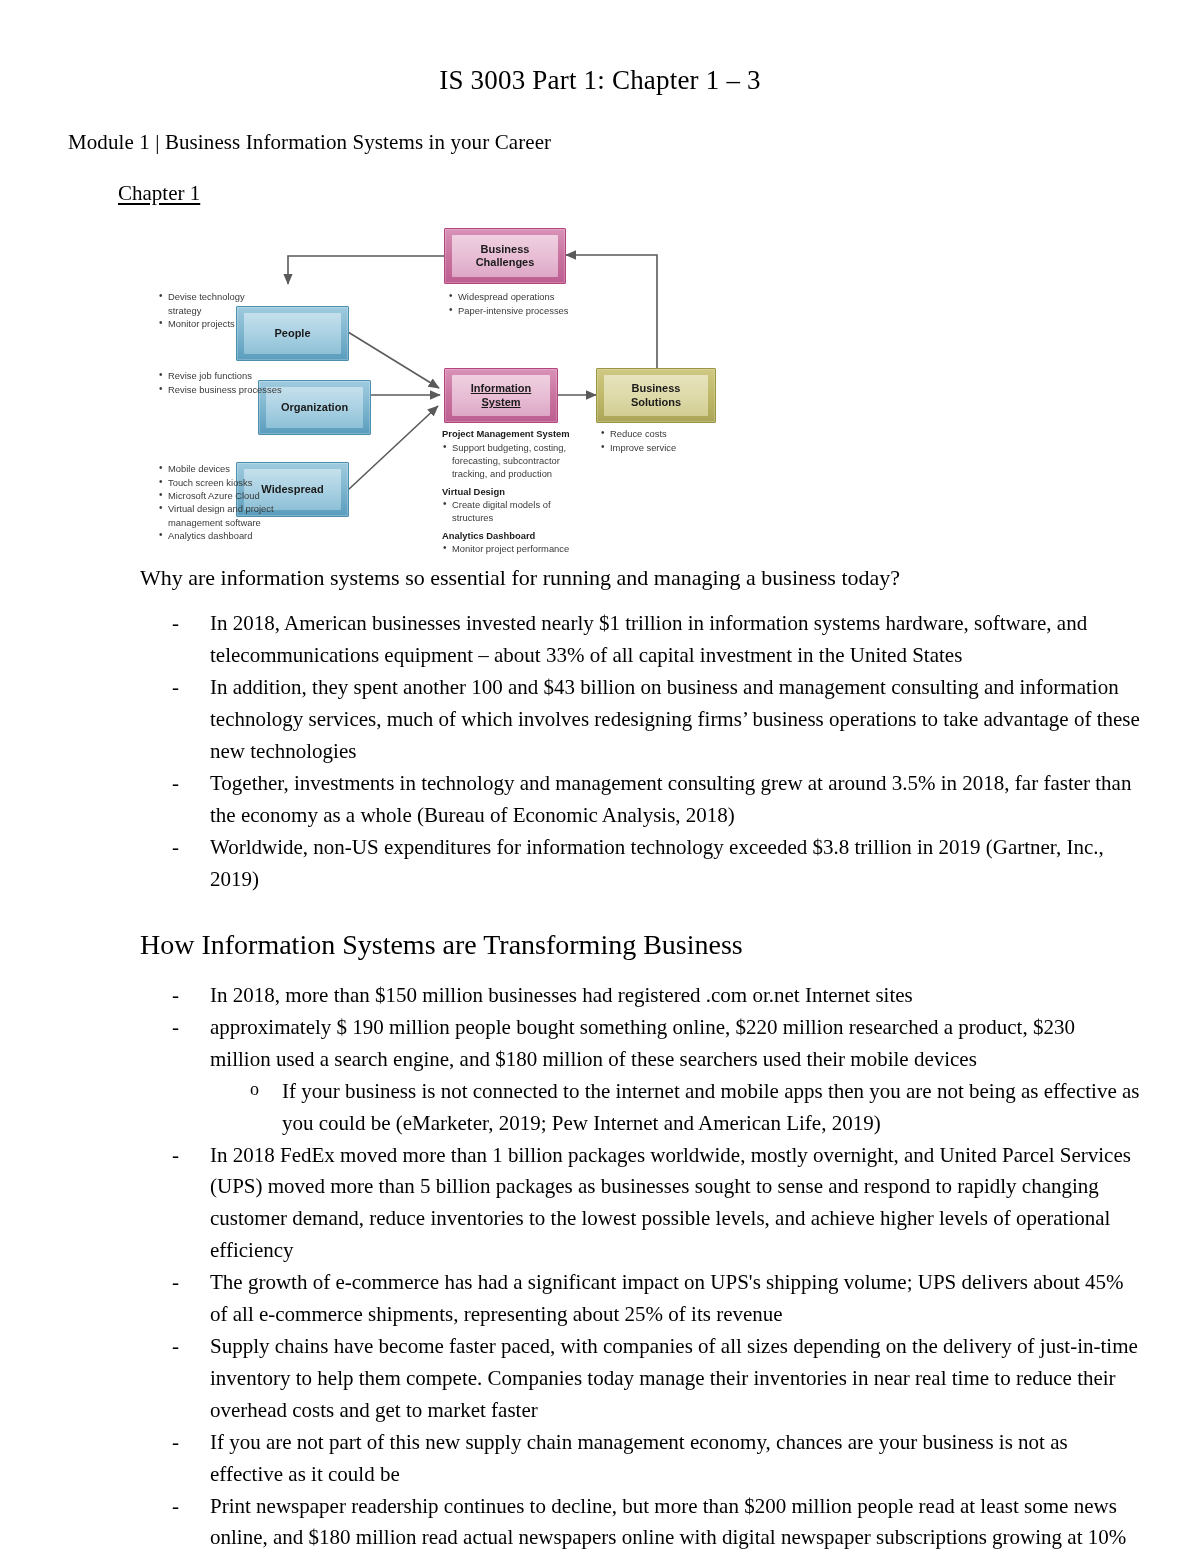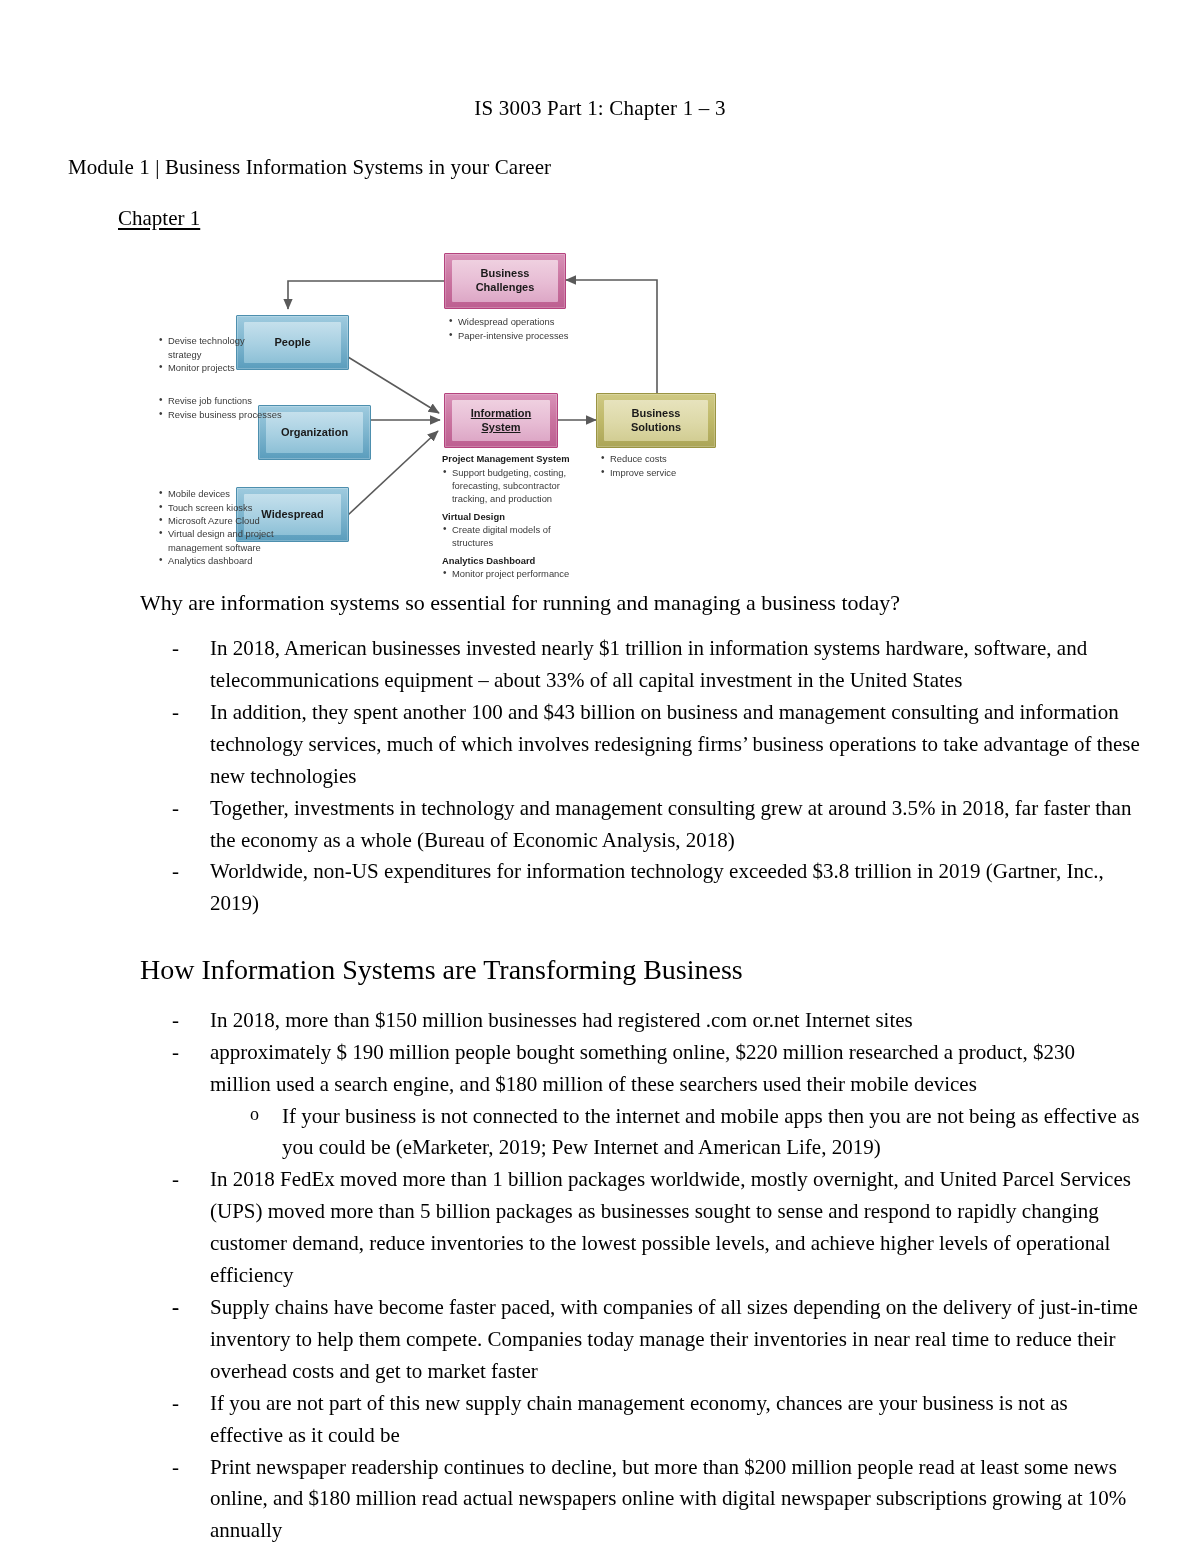--- a/index.html
+++ b/index.html
@@ -18,23 +18,23 @@
   .page {
     position: relative;
     width: 1200px;
     height: 1553px;
     padding: 0;
   }
 
   
   .doc-header {
     text-align: center;
-    font-size: 21px;
+    font-size: 27px;
     line-height: 1.2;
-    padding-top: 96px;
+    padding-top: 64px;
     letter-spacing: 0.2px;
   }
 
   .module-title {
     font-size: 21px;
     margin: 34px 0 0 68px;
     letter-spacing: 0.1px;
   }
 
   .chapter-title {
@@ -238,41 +238,41 @@
 
         <path d="M200,268 L290,184" stroke="#5a5a5a" stroke-width="1.6" fill="none" marker-end="url(#ah)"></path>
 
         <path d="M410,173 L448,173" stroke="#5a5a5a" stroke-width="1.6" fill="none" marker-end="url(#ah)"></path>
       </svg>
 
       <div class="fig-box box-pink" style="left:296px; top:6px; width:122px; height:56px;">
         <span>Business<br>Challenges</span>
       </div>
 
-      <div class="fig-box box-blue" style="left:88px; top:68px; width:113px; height:55px;">
+      <div class="fig-box box-blue" style="left:88px; top:84px; width:113px; height:55px;">
         <span>People</span>
       </div>
 
       <div class="fig-box box-blue" style="left:88px; top:158px; width:113px; height:55px;margin-left:22px;">
         <span>Organization</span>
       </div>
 
       <div class="fig-box box-blue" style="left:88px; top:240px; width:113px; height:55px;">
         <span>Widespread</span>
       </div>
 
       <div class="fig-box box-pink" style="left:296px; top:146px; width:114px; height:55px;text-decoration:underline;">
         <span>Information<br>System</span>
       </div>
 
       <div class="fig-box box-olive" style="left:448px; top:146px; width:120px; height:55px;">
         <span>Business<br>Solutions</span>
       </div>
 
-      <div class="fig-list" style="left:10px; top:68px; width:120px;margin-top:19px;">
+      <div class="fig-list" style="left:10px; top:68px; width:120px;">
         <ul>
           <li>Devise technology strategy</li>
           <li>Monitor projects</li>
         </ul>
       </div>
 
       <div class="fig-list" style="left:10px; top:147px; width:125px;">
         <ul>
           <li>Revise job functions</li>
           <li>Revise business processes</li>
@@ -337,21 +337,21 @@
       <p class="section-h">How Information Systems are Transforming Business</p>
       <ul class="dashlist">
         <li><span class="dash">-</span><span>In 2018, more than $150 million businesses had registered .com or.net Internet sites</span></li>
         <li>
           <span class="dash">-</span><span>approximately $ 190 million people bought something online, $220 million researched a product, $230 million used a search engine, and $180 million of these searchers used their mobile devices</span>
           <ul class="sublist">
             <li><span class="circ">o</span><span>If your business is not connected to the internet and mobile apps then you are not being as effective as you could be (eMarketer, 2019; Pew Internet and American Life, 2019)</span></li>
           </ul>
         </li>
         <li><span class="dash">-</span><span>In 2018 FedEx moved more than 1 billion packages worldwide, mostly overnight, and United Parcel Services (UPS) moved more than 5 billion packages as businesses sought to sense and respond to rapidly changing customer demand, reduce inventories to the lowest possible levels, and achieve higher levels of operational efficiency</span></li>
-        <li><span class="dash">-</span></li>
+        <li><span class="dash">-</span><span>The growth of e-commerce has had a significant impact on UPS's shipping volume; UPS delivers about 45% of all e-commerce shipments, representing about 25% of its revenue</span></li>
         <li><span class="dash">-</span><span>Supply chains have become faster paced, with companies of all sizes depending on the delivery of just-in-time inventory to help them compete. Companies today manage their inventories in near real time to reduce their overhead costs and get to market faster</span></li>
         <li><span class="dash">-</span><span>If you are not part of this new supply chain management economy, chances are your business is not as effective as it could be</span></li>
         <li><span class="dash">-</span><span>Print newspaper readership continues to decline, but more than $200 million people read at least some news online, and $180 million read actual newspapers online with digital newspaper subscriptions growing at 10% annually</span></li>
 
       </ul>
     </div>
 
   </div>
 
 </div>

